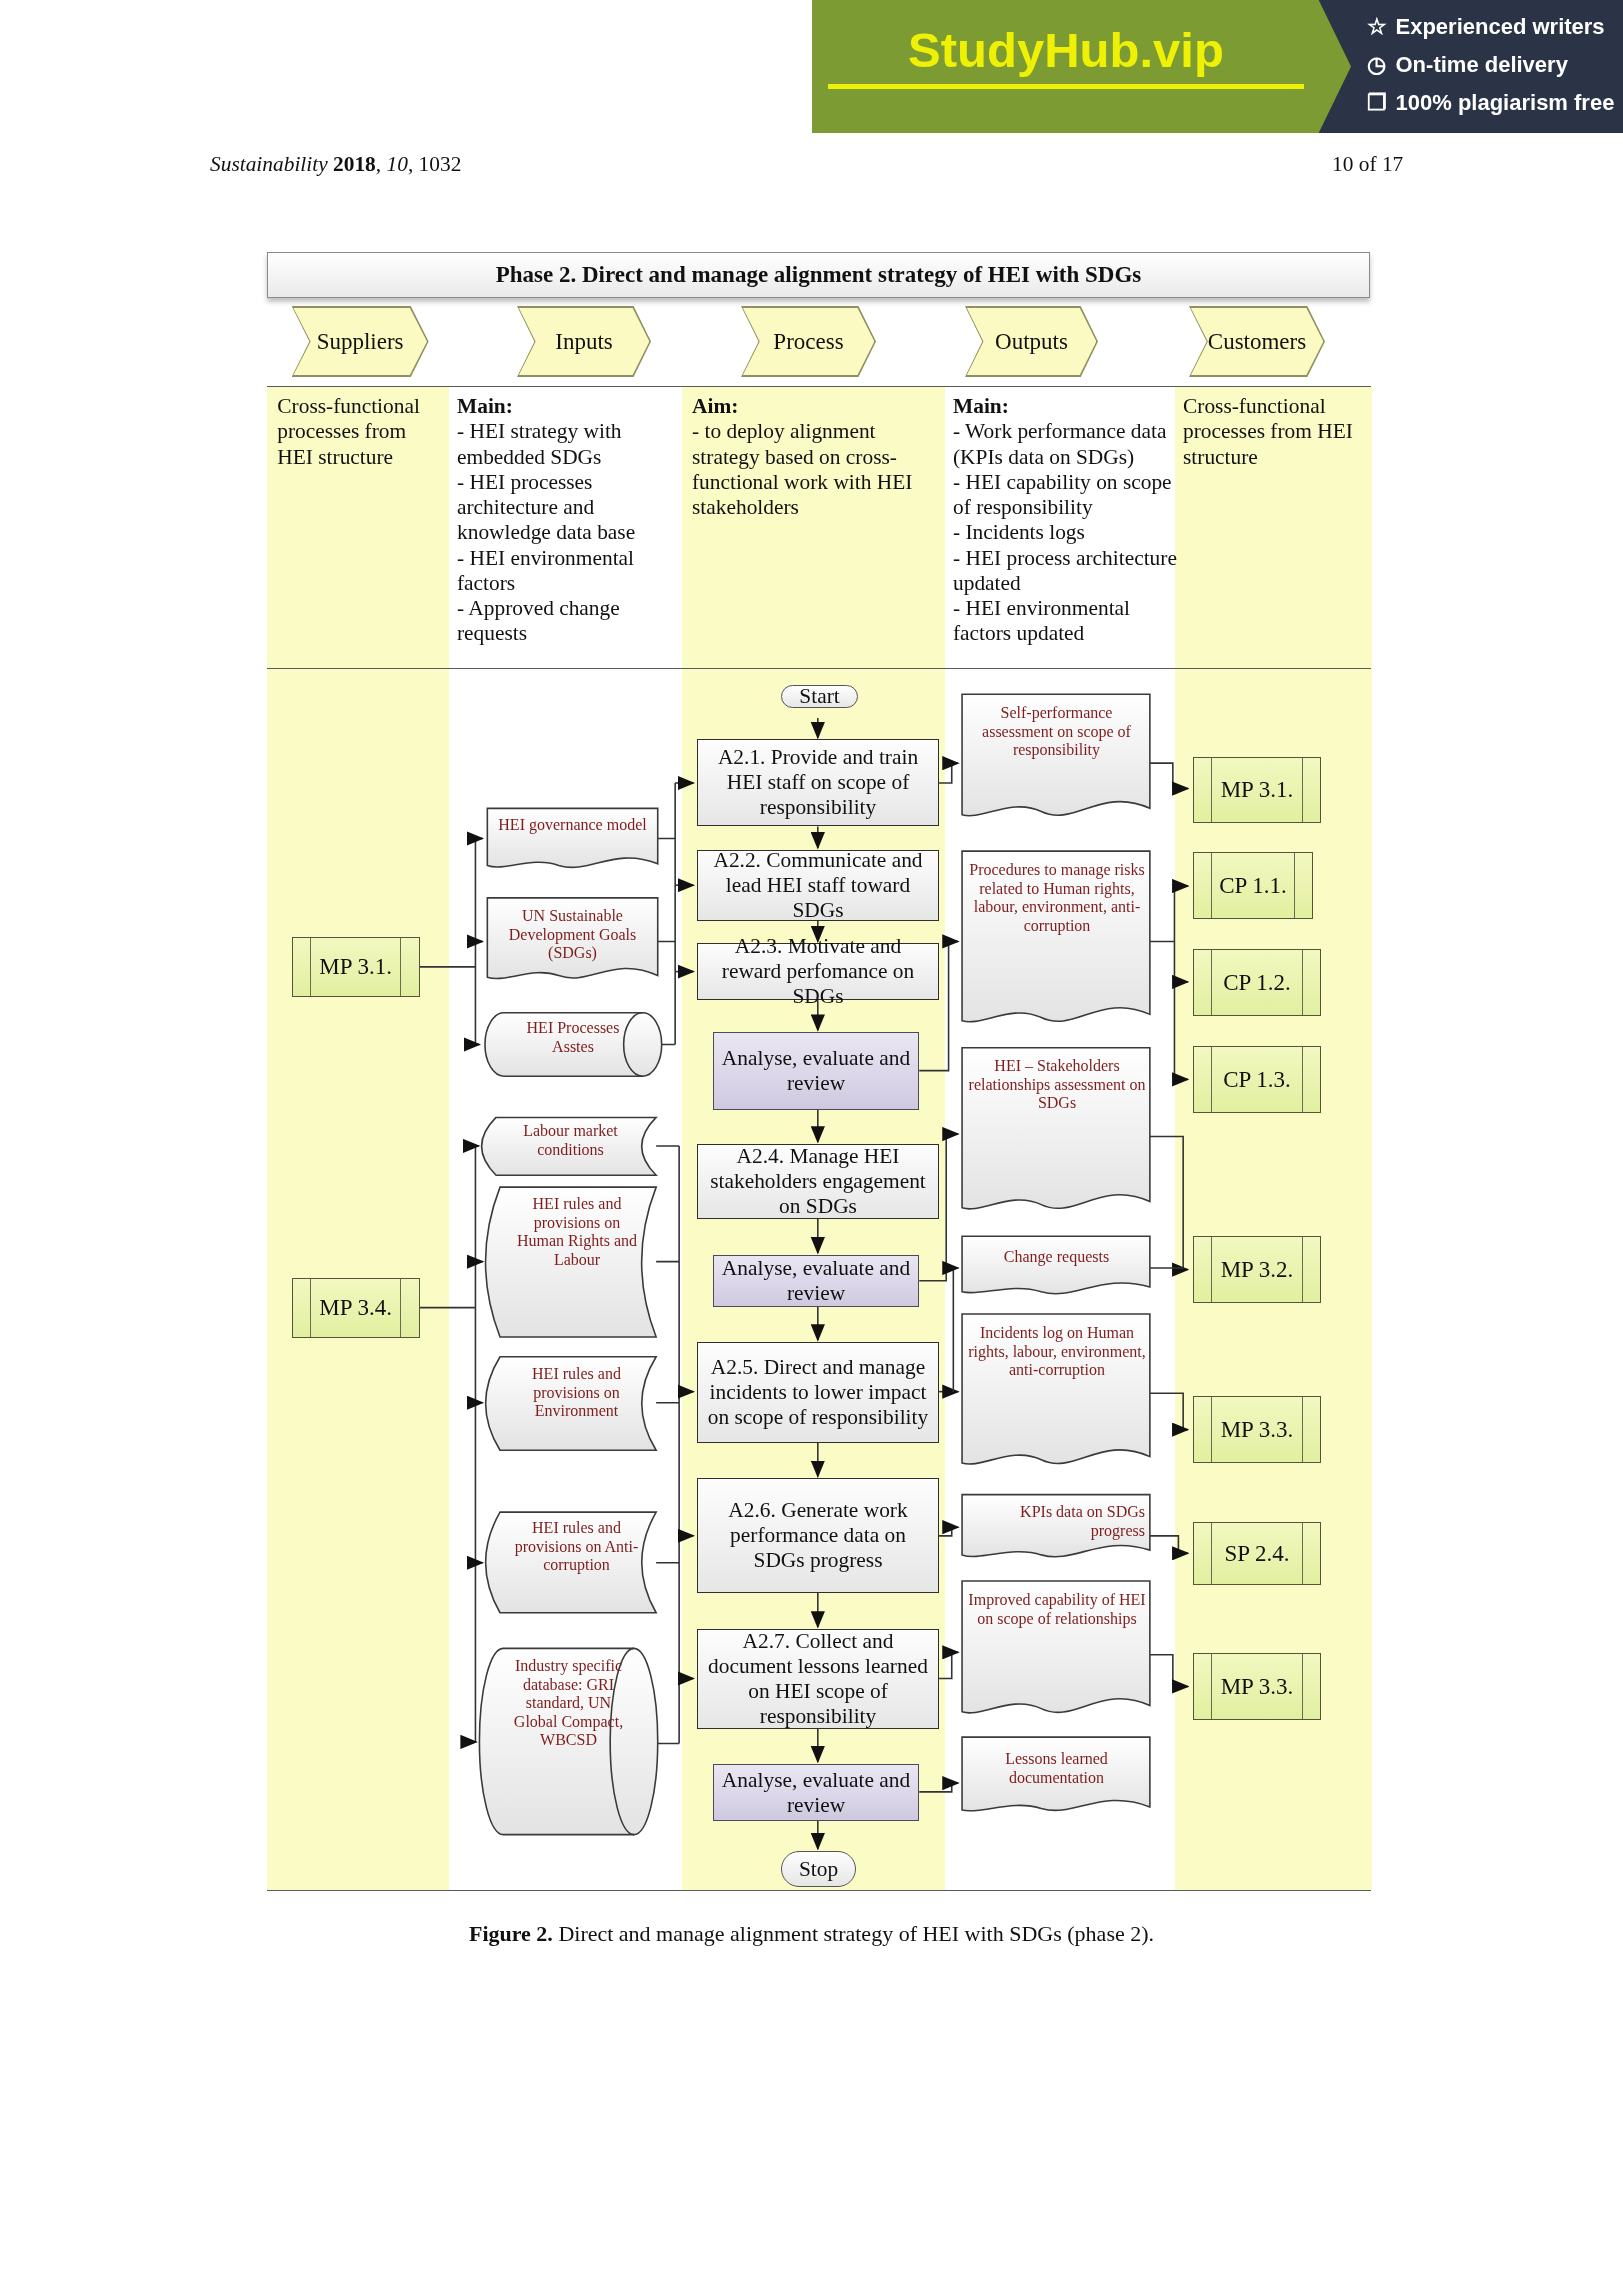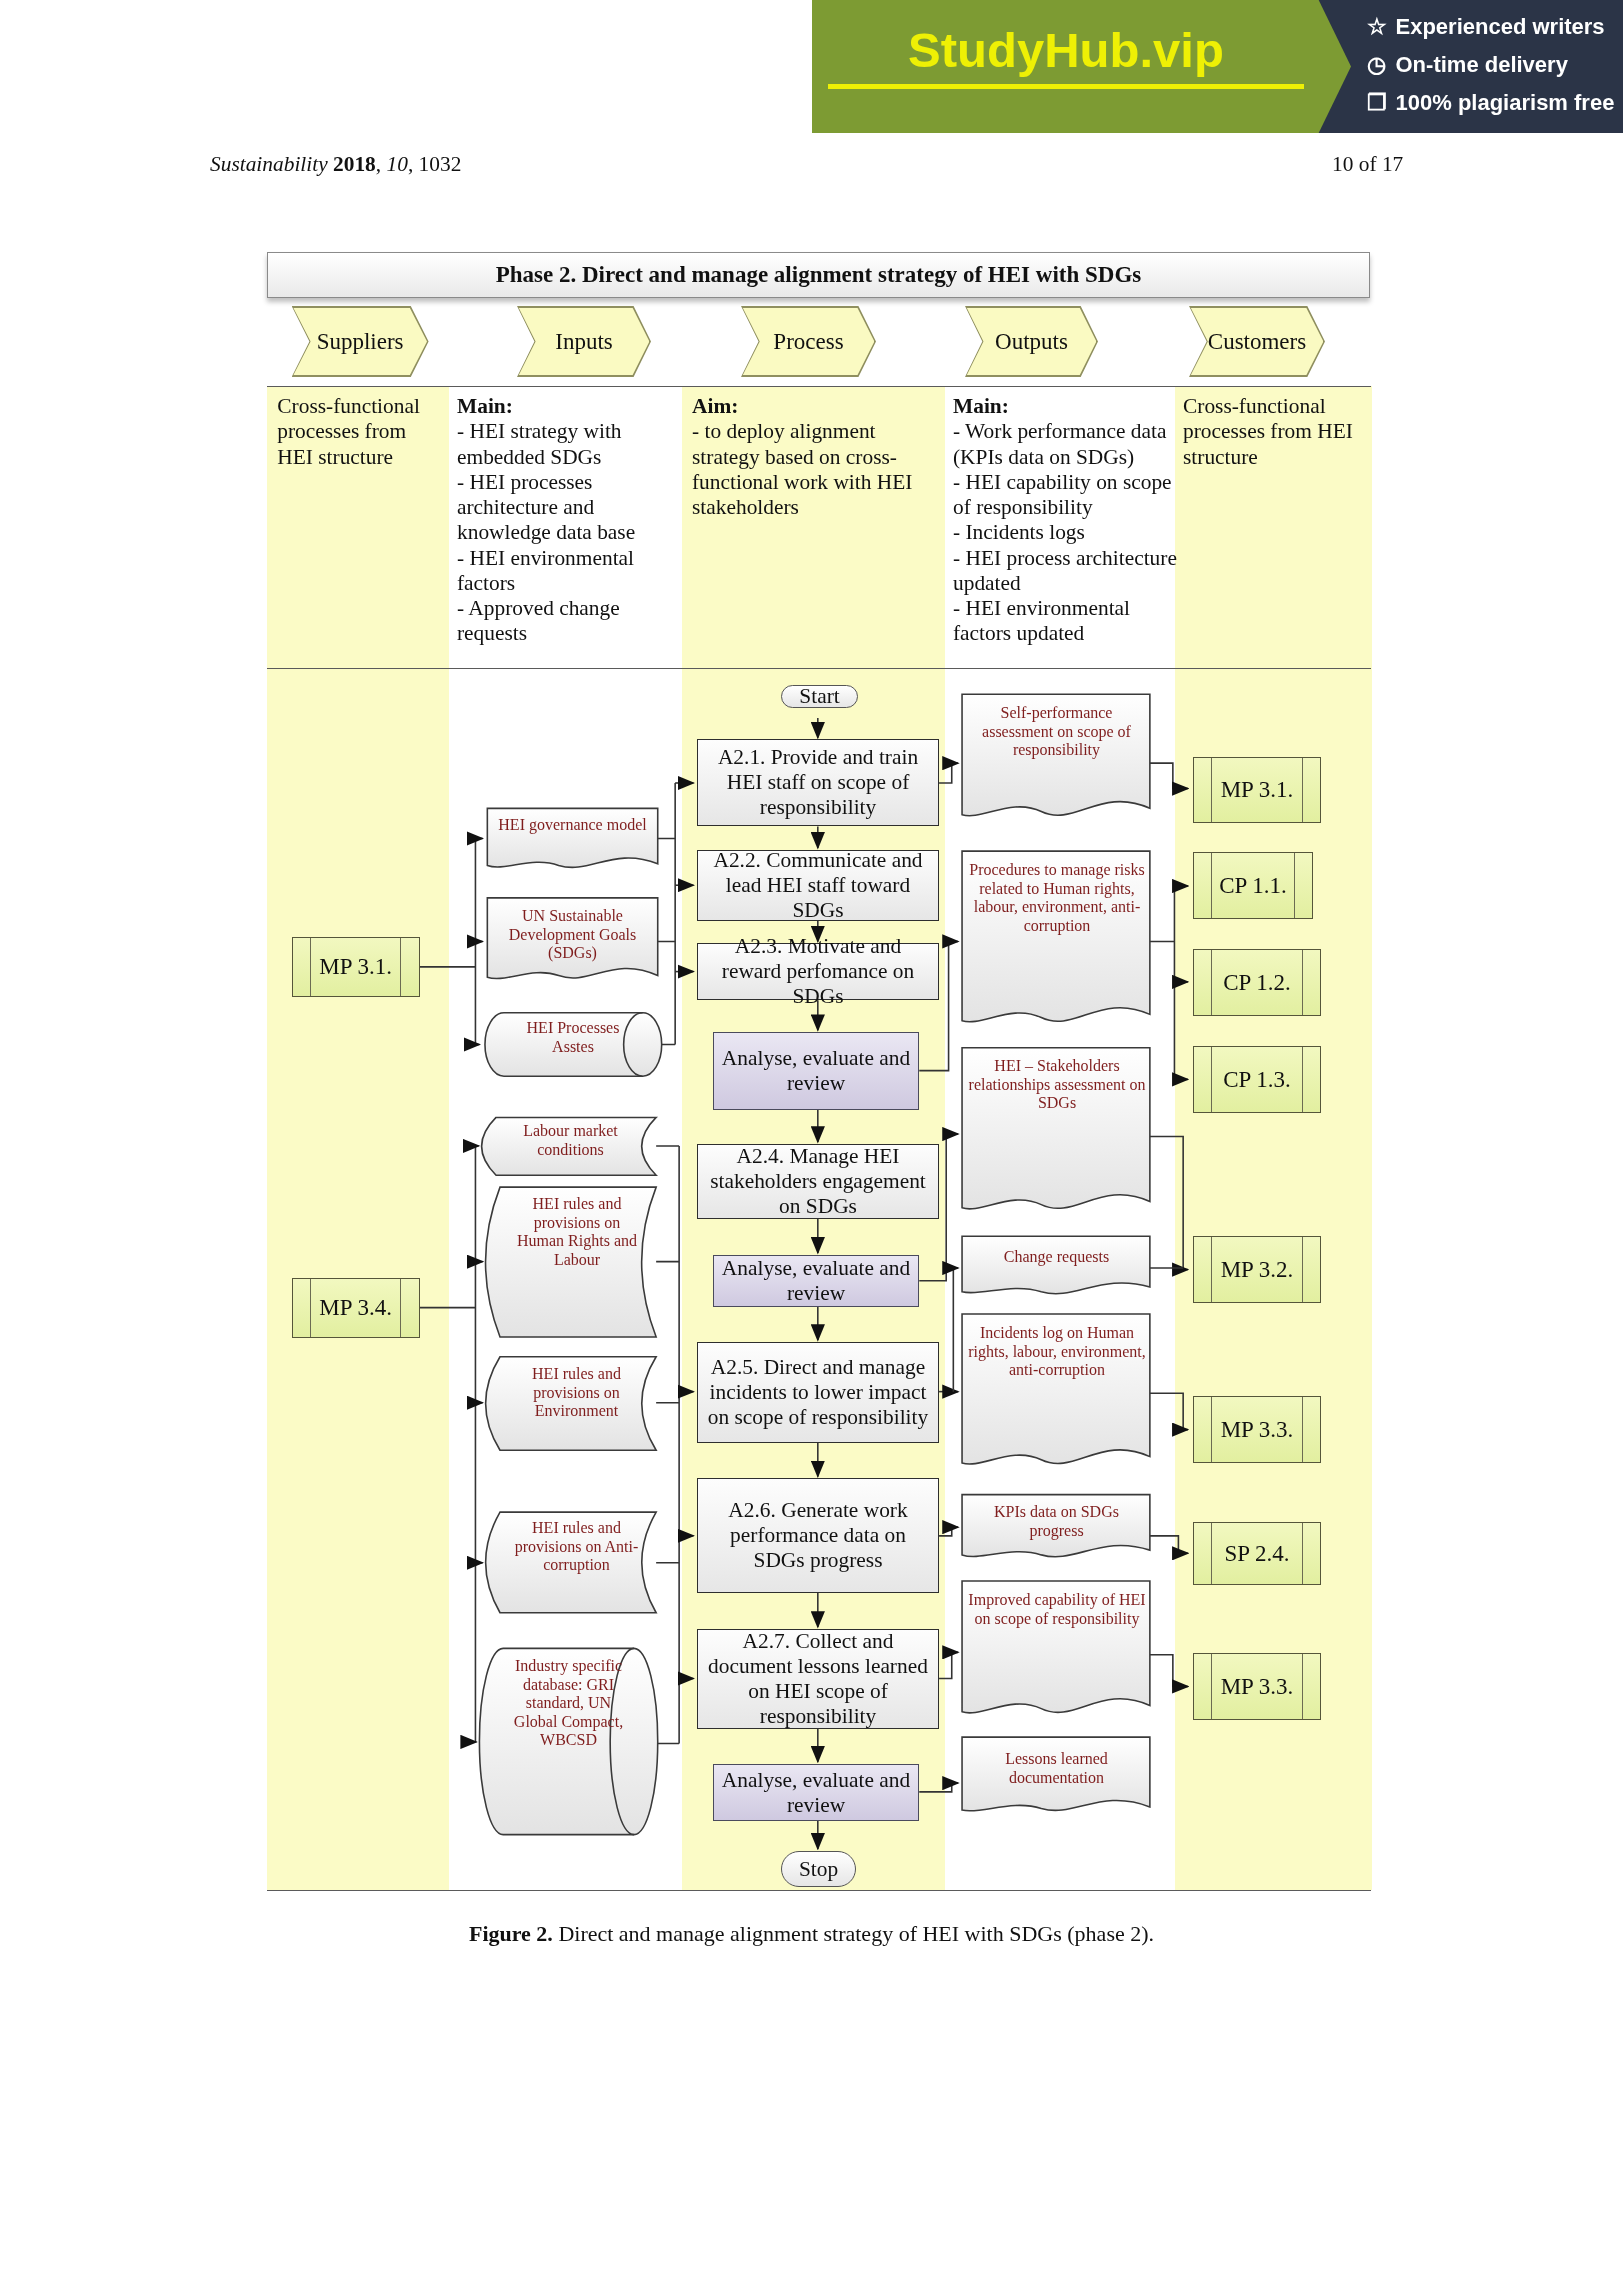--- a/index.html
+++ b/index.html
@@ -247,21 +247,21 @@
   <div class="lbl layer2" style="left:242px;top:943px;width:136px;">HEI rules and provisions on Human Rights and Labour</div>
   <div class="lbl layer2" style="left:235px;top:1113px;width:149px;">HEI rules and provisions on Environment</div>
   <div class="lbl layer2" style="left:235px;top:1267px;width:149px;">HEI rules and provisions on Anti-corruption</div>
   <div class="lbl layer2" style="left:239px;top:1405px;width:125px;">Industry specific database: GRI standard, UN Global Compact, WBCSD</div>
 
   <div class="lbl layer2" style="left:701px;top:452px;width:177px;">Self-performance assessment on scope of responsibility</div>
   <div class="lbl layer2" style="left:701px;top:609px;width:178px;">Procedures to manage risks related to Human rights, labour, environment, anti-corruption</div>
   <div class="lbl layer2" style="left:701px;top:805px;width:178px;">HEI – Stakeholders relationships assessment on SDGs</div>
   <div class="lbl layer2" style="left:701px;top:996px;width:177px;">Change requests</div>
   <div class="lbl layer2" style="left:701px;top:1072px;width:178px;">Incidents log on Human rights, labour, environment, anti-corruption</div>
-  <div class="lbl layer2" style="left:701px;top:1251px;width:177px;">KPIs data on SDGs progress</div>
-  <div class="lbl layer2" style="left:701px;top:1339px;width:178px;">Improved capability of HEI on scope of responsibility</div>
+  <div class="lbl layer2" style="left:701px;top:1251px;width:177px;text-align:right;">KPIs data on SDGs progress</div>
+  <div class="lbl layer2" style="left:701px;top:1339px;width:178px;">Improved capability of HEI on scope of relationships</div>
   <div class="lbl layer2" style="left:701px;top:1498px;width:177px;">Lessons learned documentation</div>
 </div>
 
 <div class="caption">
   <b>Figure 2.</b><span> Direct and manage alignment strategy of HEI with SDGs (phase 2).</span>
 </div>
 
 
 </body></html>

